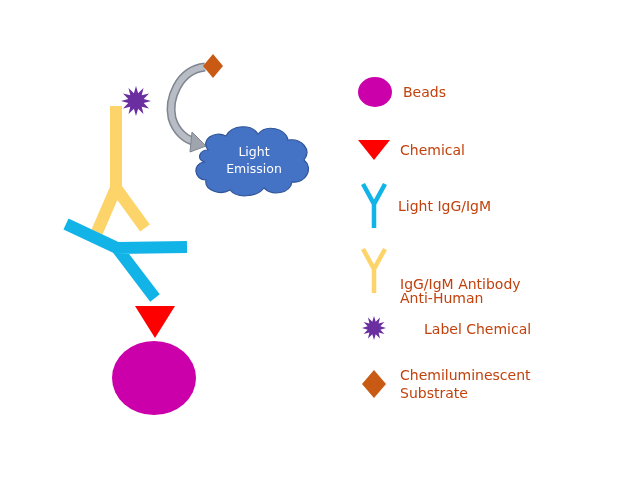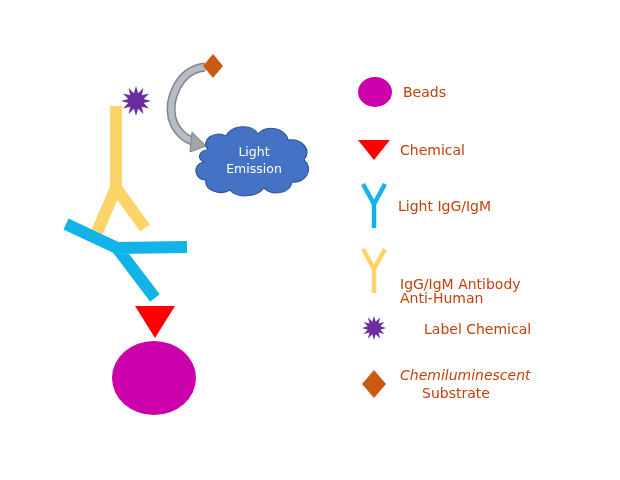--- a/index.html
+++ b/index.html
@@ -60,14 +60,14 @@
     <polygon points="374,370 386,384 374,398 362,384" fill="#c85a14"></polygon>
   </g>
 </svg>
 
 <div class="legend-label" style="left:403px; top:83px;">Beads</div>
 <div class="legend-label" style="left:400px; top:141px;">Chemical</div>
 <div class="legend-label" style="left:398px; top:197px;">Light IgG/IgM</div>
 <div class="legend-label" style="left:400px; top:257px;margin-top:32px;">Anti-Human</div>
 <div class="legend-label" style="left:400px; top:275px;">IgG/IgM Antibody</div>
 <div class="legend-label" style="left:424px; top:320px;">Label Chemical</div>
-<div class="legend-label" style="left:400px; top:366px;font-style:italic;">Chemiluminescent</div>
-<div class="legend-label" style="left:400px; top:384px;margin-left:22px;">Substrate</div>
+<div class="legend-label" style="left:400px; top:366px;">Chemiluminescent</div>
+<div class="legend-label" style="left:400px; top:384px;">Substrate</div>
 
 </body></html>

